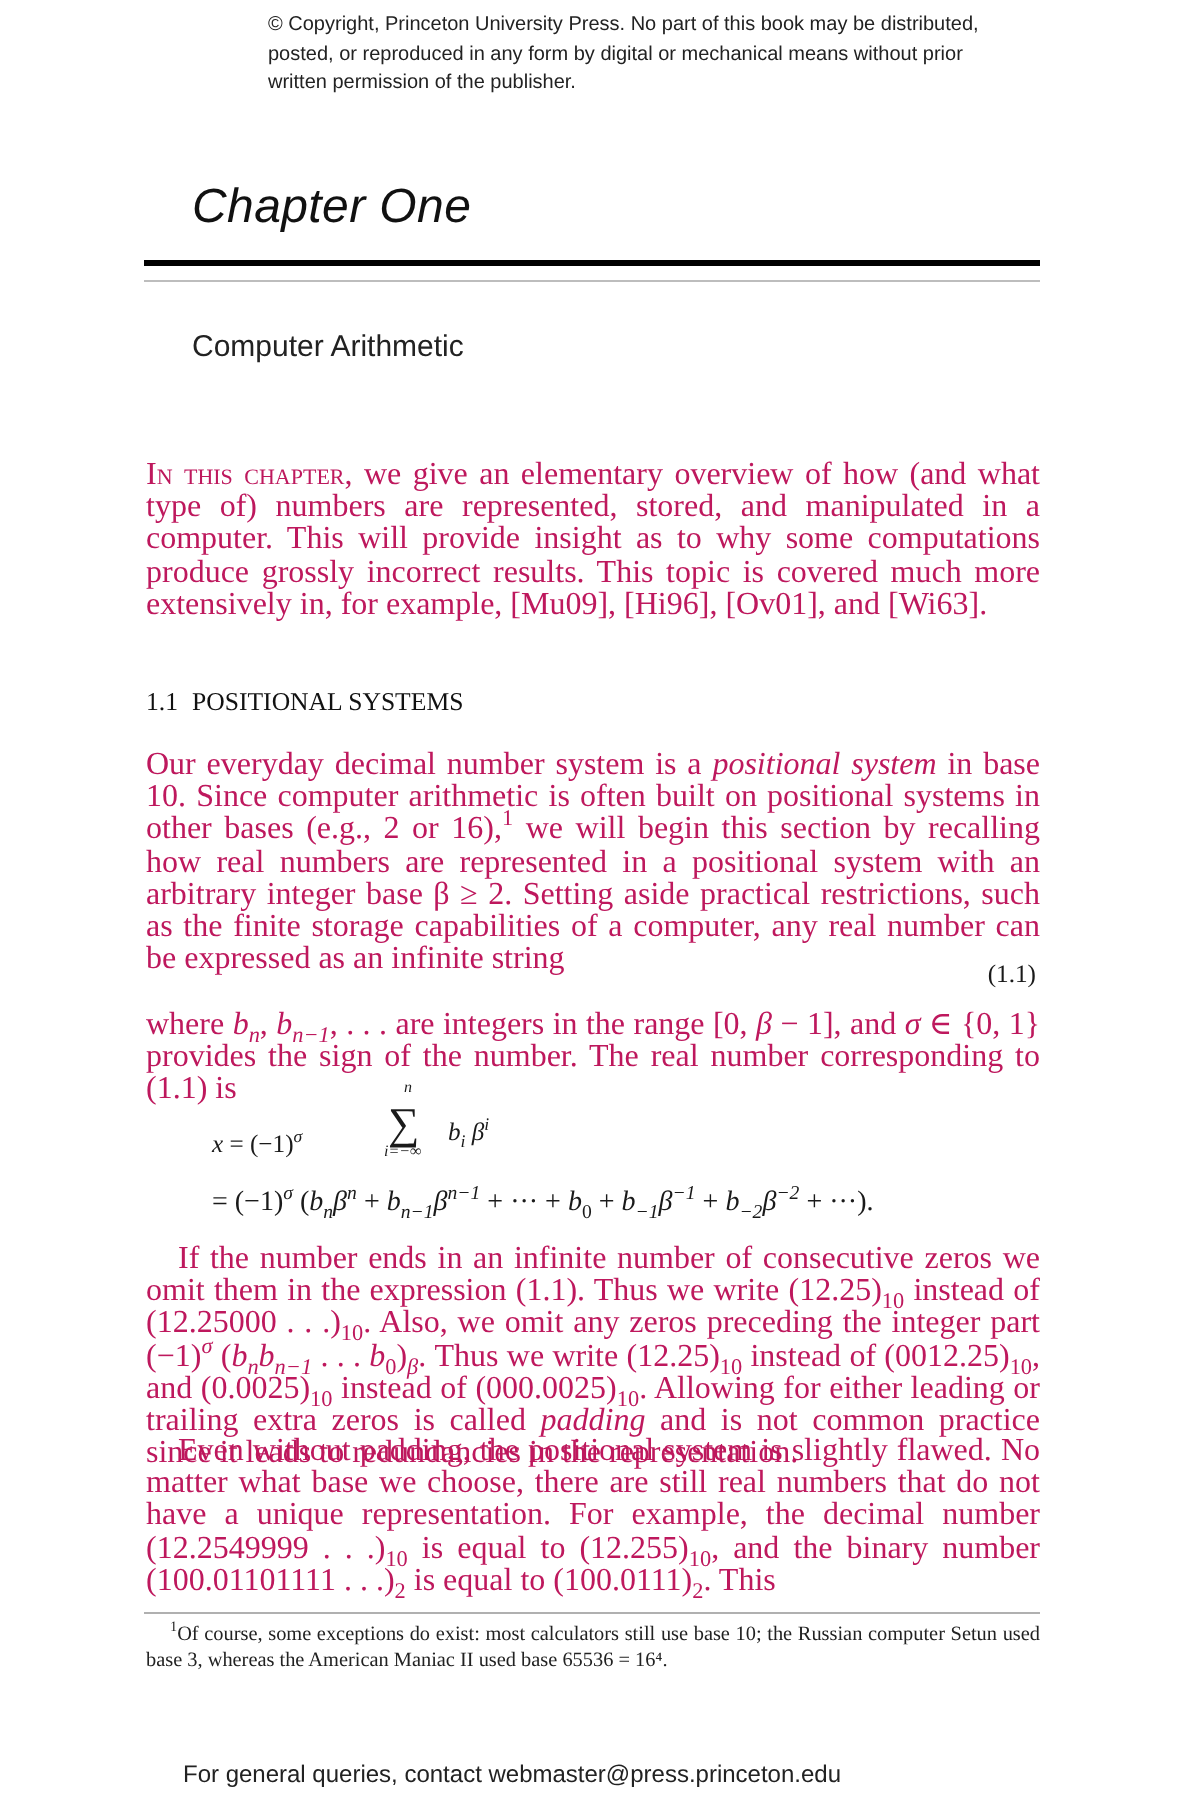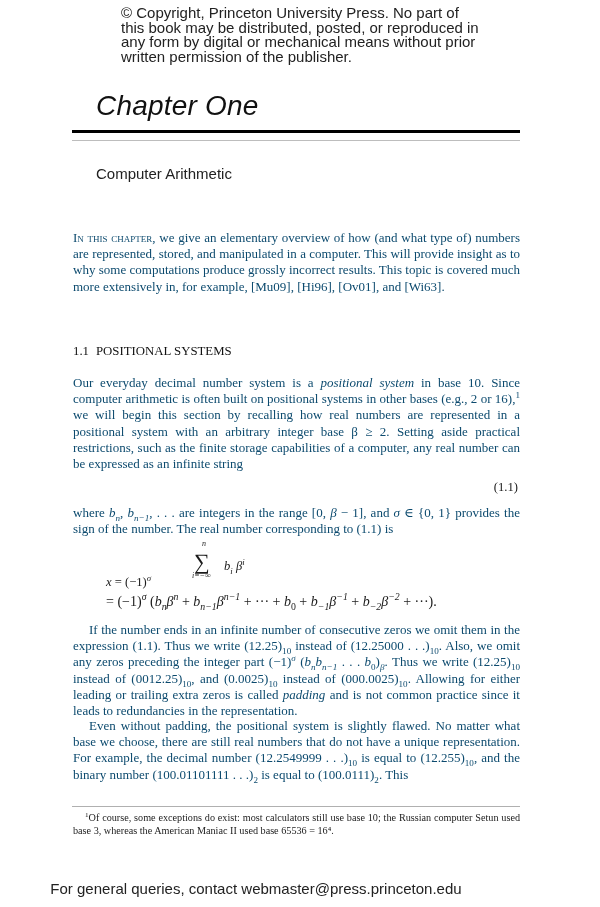--- a/index.html
+++ b/index.html
@@ -1,48 +1,48 @@
 <!DOCTYPE html>
 <html><head>
 <meta charset="utf-8">
 <style>
   html, body { margin:0; padding:0; background:#ffffff; }
   body { width:600px; height:907px; position:relative; overflow:hidden; color:#1a1a1a; }
   .sans { font-family: "Liberation Sans", "DejaVu Sans", sans-serif; }
   .serif { font-family: "Liberation Serif", "DejaVu Serif", serif; }
   .abs { position:absolute; }
 
-  #copyright { left:121px; top:6px; width:360px; font-size:15px; line-height:14.6px; color:#222; }
-  #chapter-label { left:96px; top:90px; font-size:28px; font-style:italic; font-weight:300; color:#111; letter-spacing:0.2px; }
+  #copyright { left:134px; top:6px; width:360px; font-size:10px; line-height:14.6px; color:#222; }
+  #chapter-label { left:96px; top:90px; font-size:24px; font-style:italic; font-weight:300; color:#111; letter-spacing:0.2px; }
   #rule-thick { left:72px; top:130px; width:448px; height:3px; background:#000; }
   #rule-thin { left:72px; top:140px; width:448px; height:1px; background:#bdbdbd; }
   #chapter-title { left:96px; top:165px; font-size:15px; color:#222; font-weight:normal; }
 
-  .body-text { font-size:13px; line-height:16.2px; text-align:justify; text-align-last:left; color:#0c4a6e; }
+  .body-text { font-size:16px; line-height:16.2px; text-align:justify; text-align-last:left; color:#be185d; }
   .sc { font-variant:small-caps; }
   .indent { text-indent:16px; }
 
   #intro { left:73px; top:230px; width:447px; }
   #section-heading { left:73px; top:344px; font-size:12.8px; font-weight:normal; color:#111; }
   #section-heading .num { margin-right:7px; }
   #para1 { left:73px; top:375px; width:447px; }
   #eq1 { left:73px; top:480px; width:447px; height:18px; font-size:12.6px; }
   #eq1 .expr { position:absolute; left:130px; top:0; font-style:italic; }
   #eq1 .num { position:absolute; right:2px; top:0; }
   #para2 { left:73px; top:505px; width:447px; }
   #eq2a { left:106px; top:545px; font-size:12.6px; height:60px; width:420px; }
   #eq2b { left:106px; top:594px; font-size:14px; }
   .sum { position:absolute; left:88px; top:6px; font-size:22px; line-height:22px; }
   .sum-top { position:absolute; left:96px; top:-6px; font-size:8px; font-style:italic; }
   .sum-bot { position:absolute; left:86px; top:26px; font-size:8px; font-style:italic; }
   #para3 { left:73px; top:622px; width:447px; }
   #para4 { left:73px; top:718px; width:447px; }
   #fn-rule { left:72px; top:806px; width:448px; height:1px; background:#b0b0b0; }
   #footnote { left:73px; top:811px; width:447px; font-size:10.2px; line-height:13.4px; text-align:justify; text-align-last:left; color:#222; }
-  #footer { left:0; top:880px; width:512px; text-align:center; font-size:15px; color:#222; }
+  #footer { left:0; top:880px; width:512px; text-align:center; font-size:12px; color:#222; }
   i.m { }
   sub, sup { font-size:70%; line-height:0; }
 </style>
 </head>
 <body>
 
 <div id="copyright" class="abs sans">© Copyright, Princeton University Press. No part of this book may be distributed, posted, or reproduced in any form by digital or mechanical means without prior written permission of the publisher.</div>
 
 <div id="chapter-label" class="abs sans">Chapter One</div>
 <div id="rule-thick" class="abs"></div>
@@ -55,21 +55,21 @@
 
 <div id="para1" class="abs serif body-text"><span>Our everyday decimal number system is a </span><i>positional system</i><span> in base 10. Since computer arithmetic is often built on positional systems in other bases (e.g., 2 or 16),</span><sup>1</sup><span> we will begin this section by recalling how real numbers are represented in a positional system with an arbitrary integer base β ≥ 2. Setting aside practical restrictions, such as the finite storage capabilities of a computer, any real number can be expressed as an infinite string</span></div>
 
 <div id="eq1" class="abs serif">
   <span class="num">(1.1)</span>
 </div>
 
 <div id="para2" class="abs serif body-text">where <i class="m">b<sub>n</sub></i>, <i class="m">b<sub>n−1</sub></i>, . . . are integers in the range [0, <i class="m">β</i> − 1], and <i class="m">σ</i> ∈ {0, 1} provides the sign of the number. The real number corresponding to (1.1) is</div>
 
 <div id="eq2a" class="abs serif">
-  <span style="position:absolute;left:0;top:30px;"><i>x</i> = (−1)<sup><i>σ</i></sup></span>
+  <span style="position:absolute;left:0;top:20px;"><i>x</i> = (−1)<sup><i>σ</i></sup></span>
   <span class="sum-top">n</span>
   <span class="sum">∑</span>
   <span class="sum-bot">i=−∞</span>
   <span style="position:absolute;left:118px;top:14px;text-align:center;"><i>b<sub>i</sub> β<sup>i</sup></i></span>
 </div>
 <div id="eq2b" class="abs serif">= (−1)<sup><i>σ</i></sup> (<i>b<sub>n</sub>β<sup>n</sup></i> + <i>b<sub>n−1</sub>β<sup>n−1</sup></i> + ··· + <i>b</i><sub>0</sub> + <i>b<sub>−1</sub>β<sup>−1</sup></i> + <i>b<sub>−2</sub>β<sup>−2</sup></i> + ···).</div>
 
 <div id="para3" class="abs serif body-text indent">If the number ends in an infinite number of consecutive zeros we omit them in the expression (1.1). Thus we write (12.25)<sub>10</sub> instead of (12.25000 . . .)<sub>10</sub>. Also, we omit any zeros preceding the integer part (−1)<sup><i>σ</i></sup> (<i>b<sub>n</sub>b<sub>n−1</sub></i> . . . <i>b</i><sub>0</sub>)<sub><i>β</i></sub>. Thus we write (12.25)<sub>10</sub> instead of (0012.25)<sub>10</sub>, and (0.0025)<sub>10</sub> instead of (000.0025)<sub>10</sub>. Allowing for either leading or trailing extra zeros is called <i>padding</i> and is not common practice since it leads to redundancies in the representation.</div>
 
 <div id="para4" class="abs serif body-text indent">Even without padding, the positional system is slightly flawed. No matter what base we choose, there are still real numbers that do not have a unique representation. For example, the decimal number (12.2549999 . . .)<sub>10</sub> is equal to (12.255)<sub>10</sub>, and the binary number (100.01101111 . . .)<sub>2</sub> is equal to (100.0111)<sub>2</sub>. This</div>

